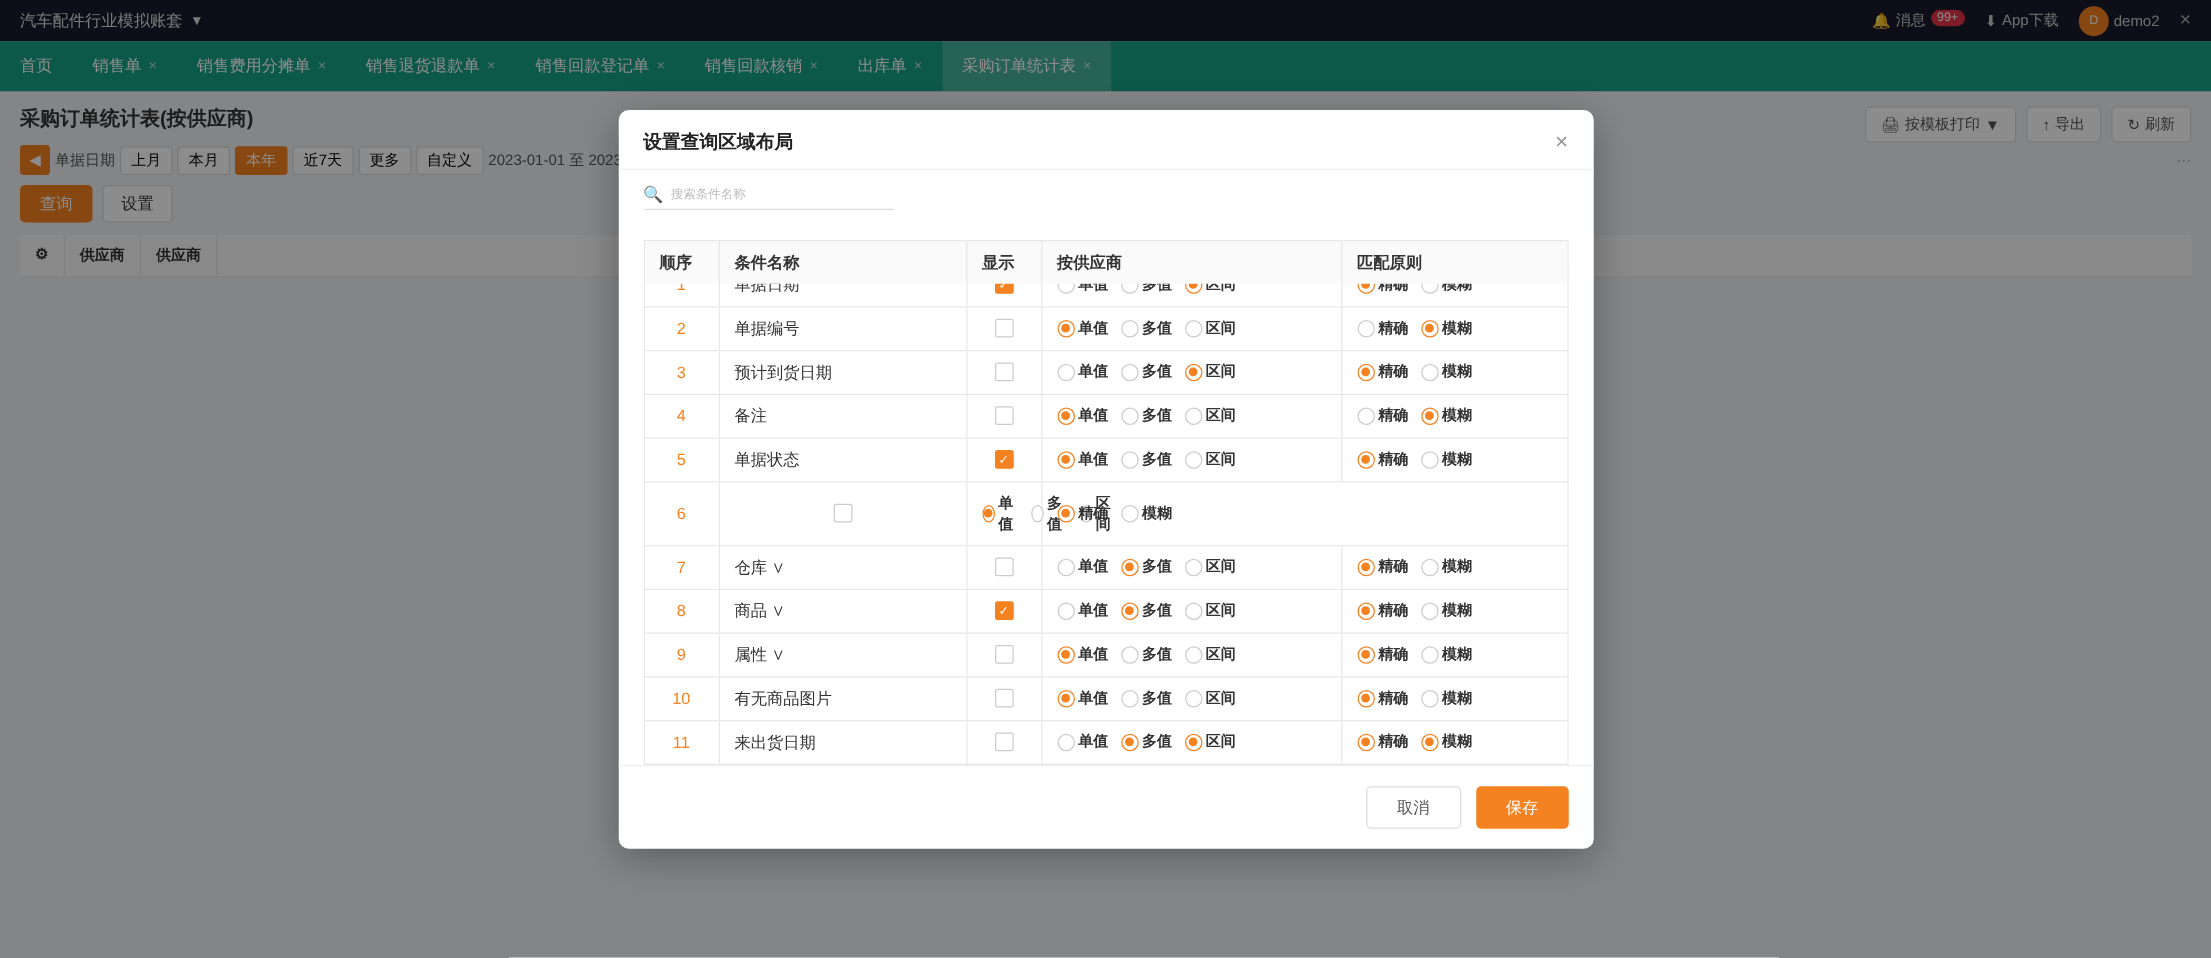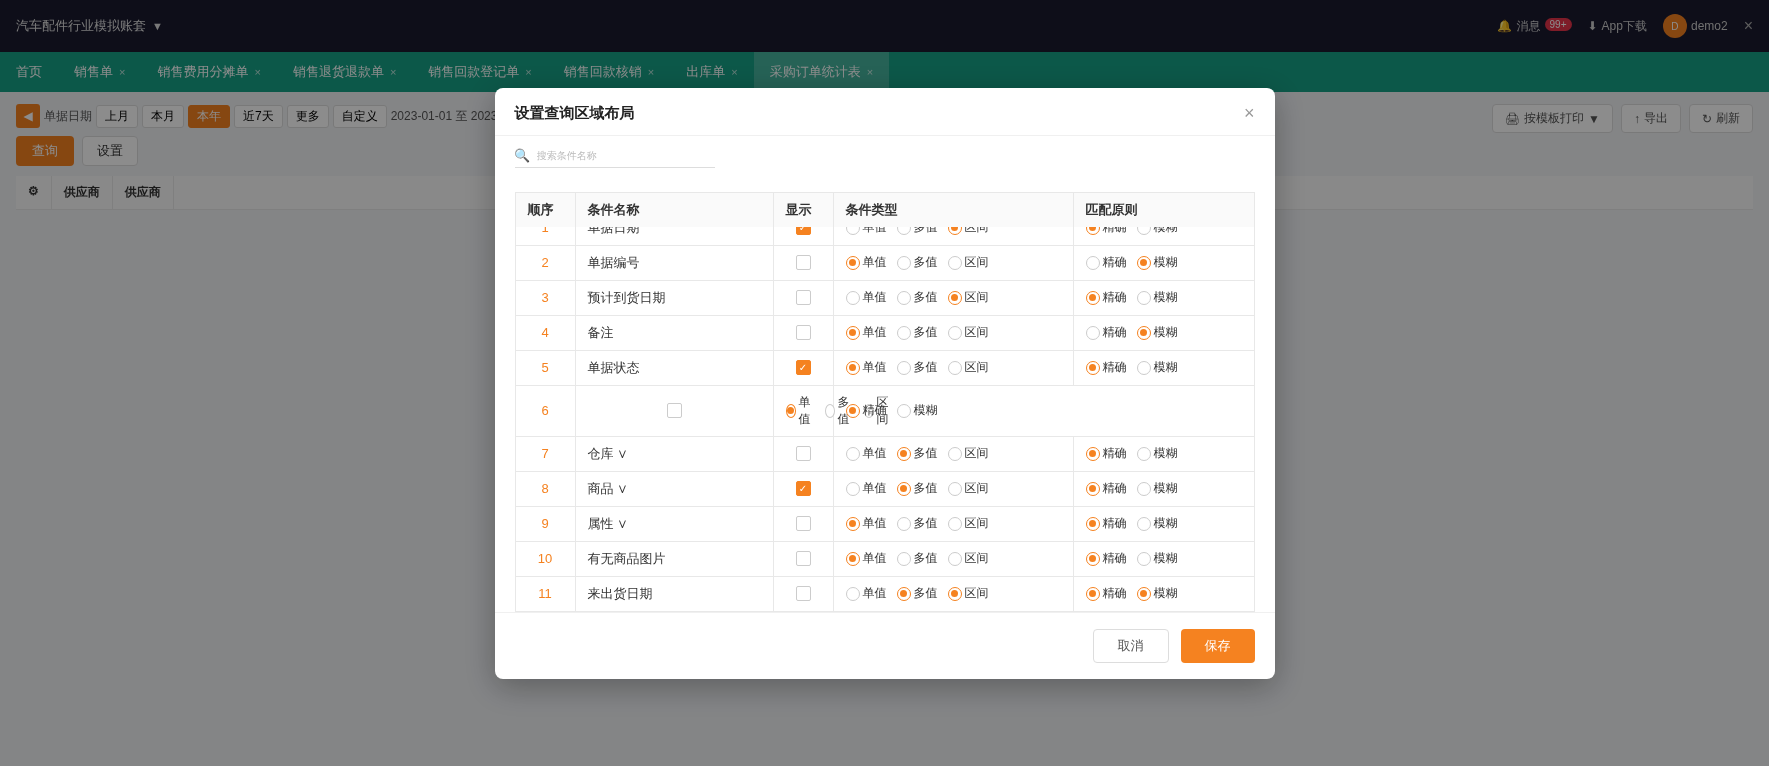--- a/index.html
+++ b/index.html
@@ -1,21 +1,21 @@
 <!DOCTYPE html>
 <html><head>
   <meta charset="utf-8">
   <style>
     * { box-sizing: border-box; margin: 0; padding: 0; }
     body { font-family: "Microsoft YaHei", "PingFang SC", sans-serif; font-size: 13px; background: #f0f2f5; overflow: hidden; }
 
     
     .top-header {
       background: #1a1a2e;
-      height: 52px;
+      height: 33px;
       display: flex;
       align-items: center;
       justify-content: space-between;
       padding: 0 16px;
       color: #ccc;
     }
     .top-header-left { font-size: 13px; color: #ddd; display: flex; align-items: center; gap: 6px; }
     .top-header-right { display: flex; align-items: center; gap: 16px; font-size: 12px; }
     .badge-red {
       background: #e5334a;
@@ -196,20 +196,21 @@
       gap: 4px;
     }
     .dt-cell:last-child { border-right: none; }
     .dt-cell.order-num { color: #f58220; font-weight: 500; justify-content: center; }
 
     
     .radio-group {
       display: flex;
       align-items: center;
       gap: 10px;
+      font-weight: bold;
     }
     .radio-item {
       display: flex;
       align-items: center;
       gap: 3px;
       font-size: 12px;
       color: #333;
       cursor: pointer;
     }
     .radio-circle {
@@ -369,20 +370,21 @@
     <span>出库单</span>
     <span class="tab-close">×</span>
   </div>
   <div class="nav-tab active-tab">
     <span>采购订单统计表</span>
     <span class="tab-close">×</span>
   </div>
 </div>
 
 <div class="page-area">
+  <div class="page-title">采购订单统计表(按供应商)</div>
 
   <div class="page-toolbar-right">
     <div class="icon-btn">
       <span>🖨</span>
       <span>按模板打印</span>
       <span>▼</span>
     </div>
     <div class="icon-btn">
       <span>↑</span>
       <span>导出</span>
@@ -437,21 +439,21 @@
         <input type="text" placeholder="搜索条件名称" style="">
       </div>
     </div>
 
     <div class="dialog-table">
 
       <div class="dt-header">
         <div class="dt-header-cell">顺序</div>
         <div class="dt-header-cell">条件名称</div>
         <div class="dt-header-cell">显示</div>
-        <div class="dt-header-cell">条件类型</div>
+        <div class="dt-header-cell">按供应商</div>
         <div class="dt-header-cell">匹配原则</div>
       </div>
 
       <div id="dialog-rows-container">
           <div class="dt-row">
             <div class="dt-cell order-num">1</div>
             <div class="dt-cell">单据日期</div>
             <div class="dt-cell" style="justify-content: center;">
               <div class="checkbox-custom checked"></div>
             </div>

